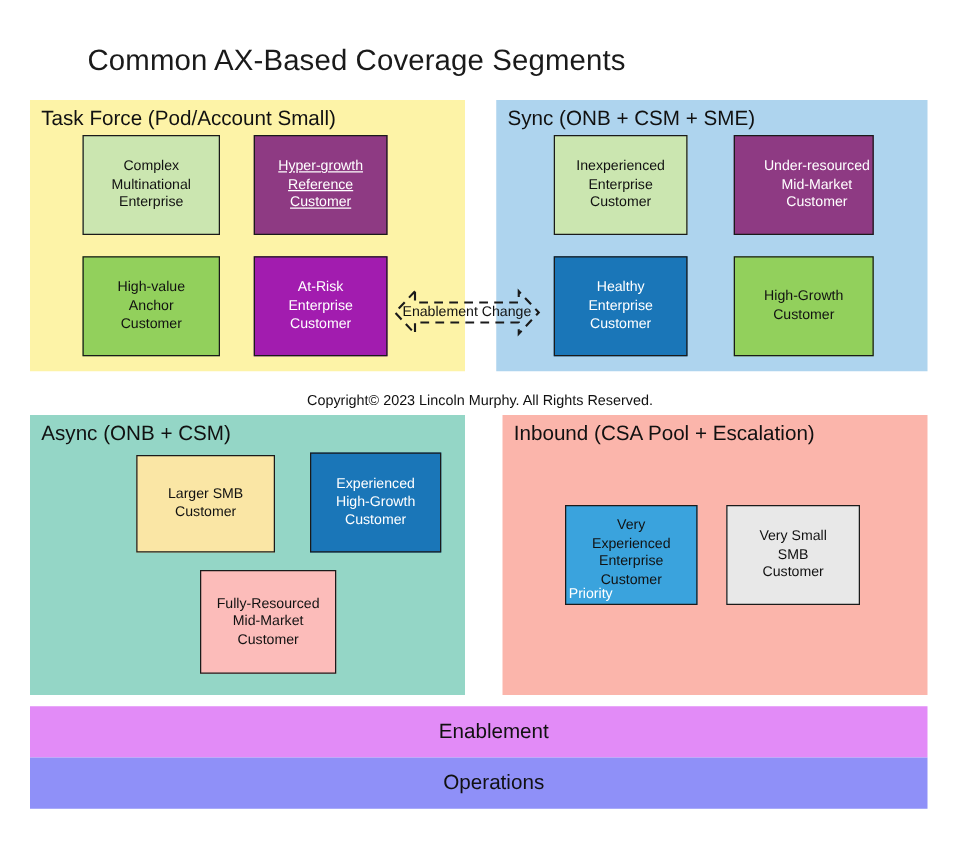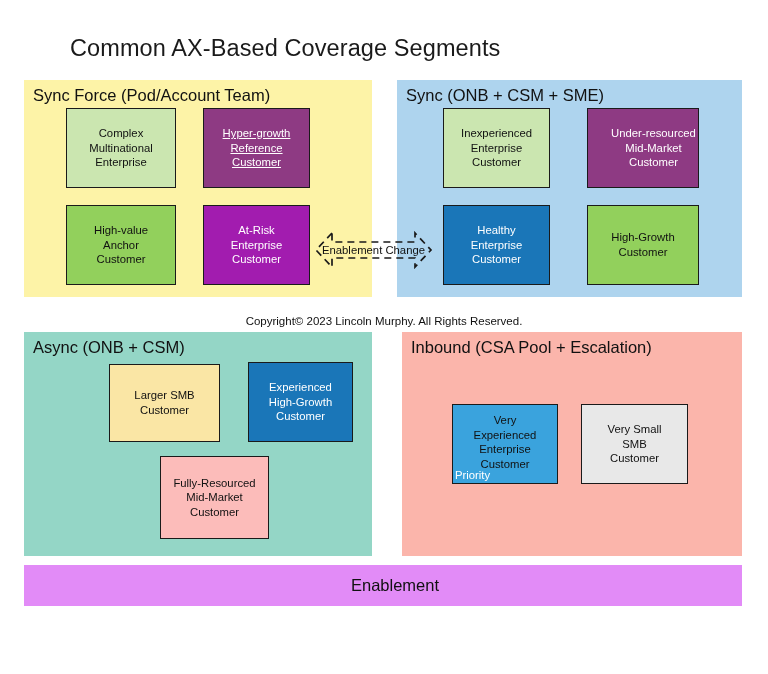--- a/index.html
+++ b/index.html
@@ -110,21 +110,21 @@
   }
 </style>
 </head>
 <body>
 
 <div id="diagram">
 
   <div class="page-title">Common AX-Based Coverage Segments</div>
 
   <div class="panel" style="left:24px; top:80px; width:348px; height:217px; background:#fdf3a7;">
-    <div class="panel-title">Sync Force (Pod/Account Team)</div>
+    <div class="panel-title">Task Force (Pod/Account Small)</div>
 
     <div class="seg-box" style="left:42px; top:28px; width:110px; height:80px; background:#cbe6b0; color:#111111;">
       <span class="lbl">Complex
 Multinational
 Enterprise</span>
     </div>
 
     <div class="seg-box" style="left:179px; top:28px; width:107px; height:80px; background:#8e3a83; color:#ffffff;text-decoration:underline;">
       <span class="lbl">Hyper-growth
 Reference
@@ -216,14 +216,17 @@
       <span class="lbl">Very Small
 SMB
 Customer</span>
     </div>
   </div>
 
   <div class="band" style="left:24px; top:565px; width:718px; height:41px; background:#e28bf7;">
     <span>Enablement</span>
   </div>
 
+  <div class="band" style="left:24px; top:606px; width:718px; height:41px; background:#8f90f8;">
+    <span>Operations</span>
+  </div>
 
 </div>
 
 </body></html>

